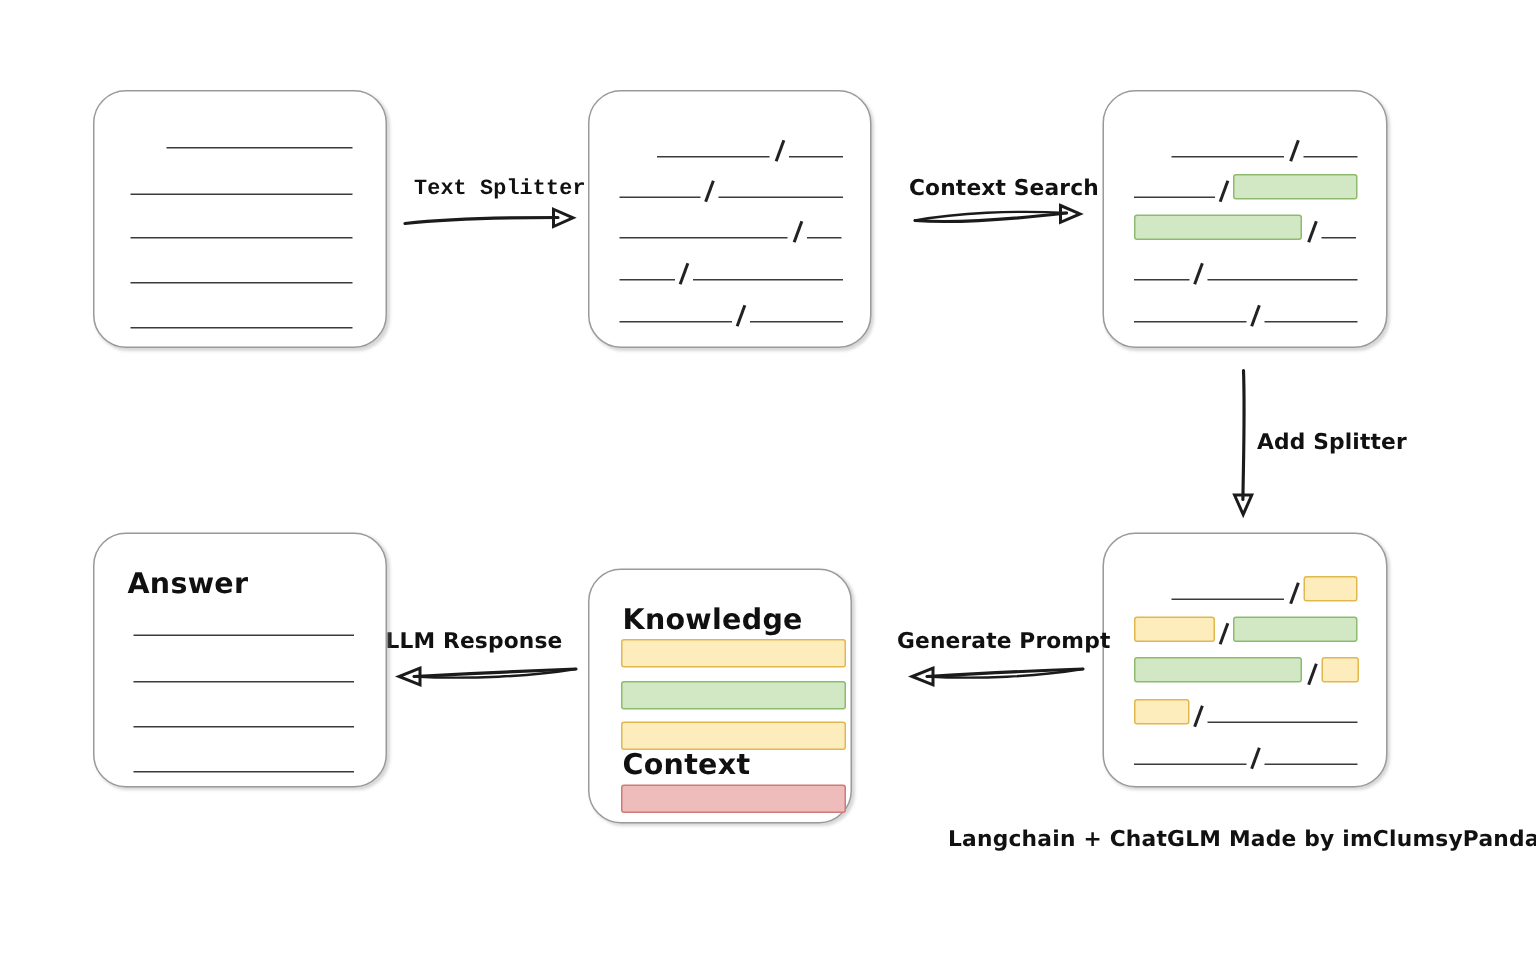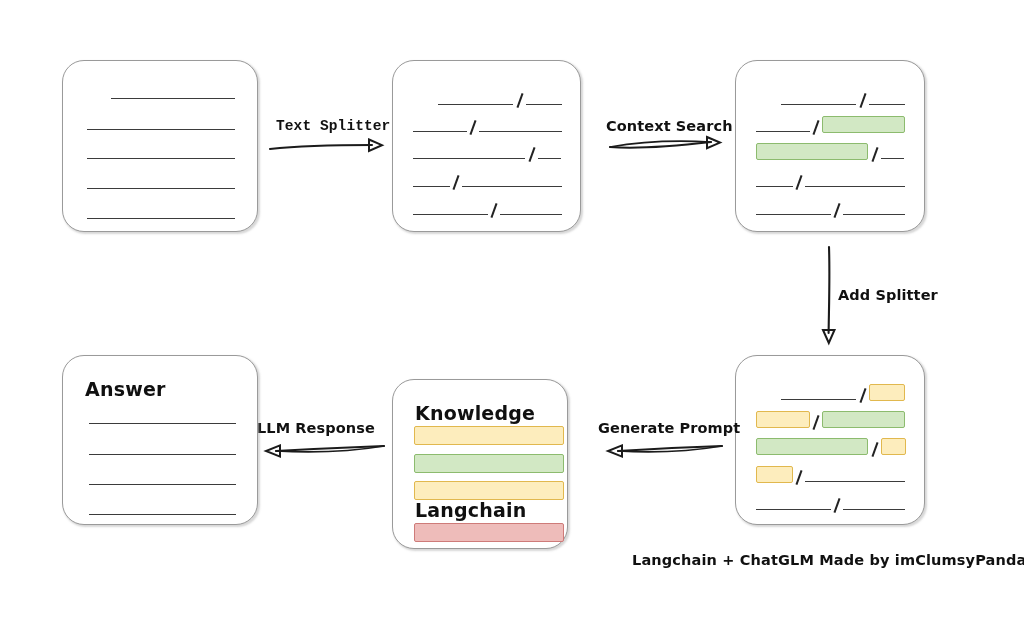--- a/index.html
+++ b/index.html
@@ -214,21 +214,21 @@
     <path d="M118,8 C90,9 48,11 14,13" stroke="#1b1b1b" stroke-width="2.1" fill="none" stroke-linecap="round"></path>
     <path d="M118,8 C88,13 48,15 14,13" stroke="#1b1b1b" stroke-width="1.6" fill="none" stroke-linecap="round"></path>
     <path d="M18,7.4 L4,13 L18,18.6 Z" fill="none" stroke="#1b1b1b" stroke-width="2"></path>
   </svg>
 
   <div class="card" style="left:392px; top:355px; width:176px; height:170px;margin-top:24px;">
     <div class="card-label" style="left:22px; top:22px;">Knowledge</div>
     <div class="chip yellow bar" style="left:21px; top:46px; width:150px;"></div>
     <div class="chip green bar" style="left:21px; top:74px; width:150px;"></div>
     <div class="chip yellow bar" style="left:21px; top:101px; width:150px;"></div>
-    <div class="card-label" style="left:22px; top:119px;">Langchain</div>
+    <div class="card-label" style="left:22px; top:119px;">Context</div>
     <div class="chip red bar" style="left:21px; top:143px; width:150px;"></div>
   </div>
 
   <div class="arrow-label" style="left:257px; top:420px;">LLM Response</div>
   <svg class="arrow-svg" style="left:262px; top:438px;" width="126" height="22" viewBox="0 0 126 22">
     <path d="M122,8 C94,9 50,11 14,13" stroke="#1b1b1b" stroke-width="2.1" fill="none" stroke-linecap="round"></path>
     <path d="M122,8 C92,13 50,15 14,13" stroke="#1b1b1b" stroke-width="1.6" fill="none" stroke-linecap="round"></path>
     <path d="M18,7.4 L4,13 L18,18.6 Z" fill="none" stroke="#1b1b1b" stroke-width="2"></path>
   </svg>
 

